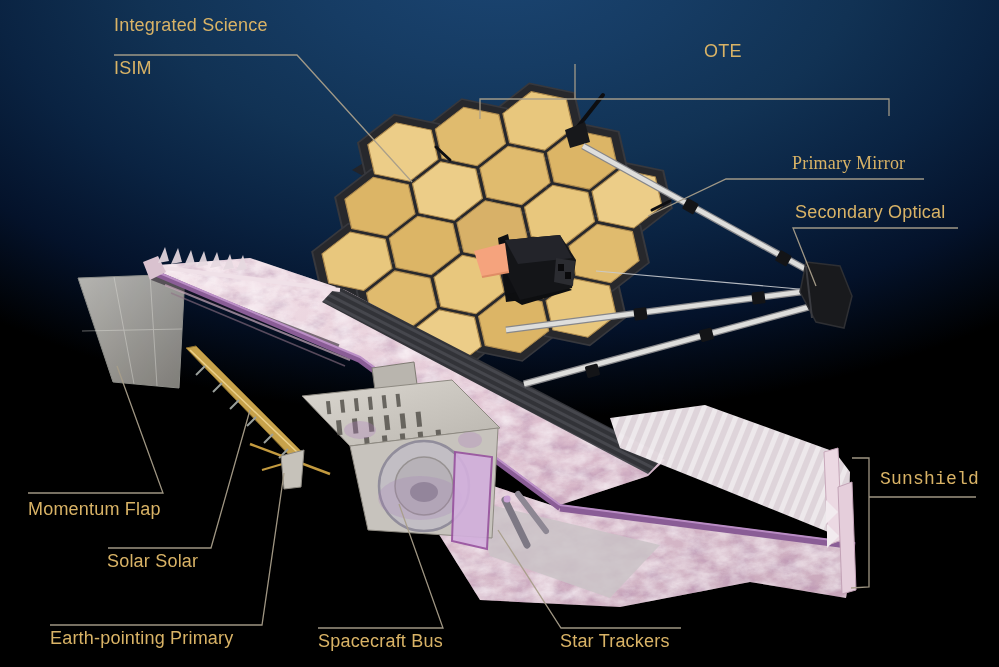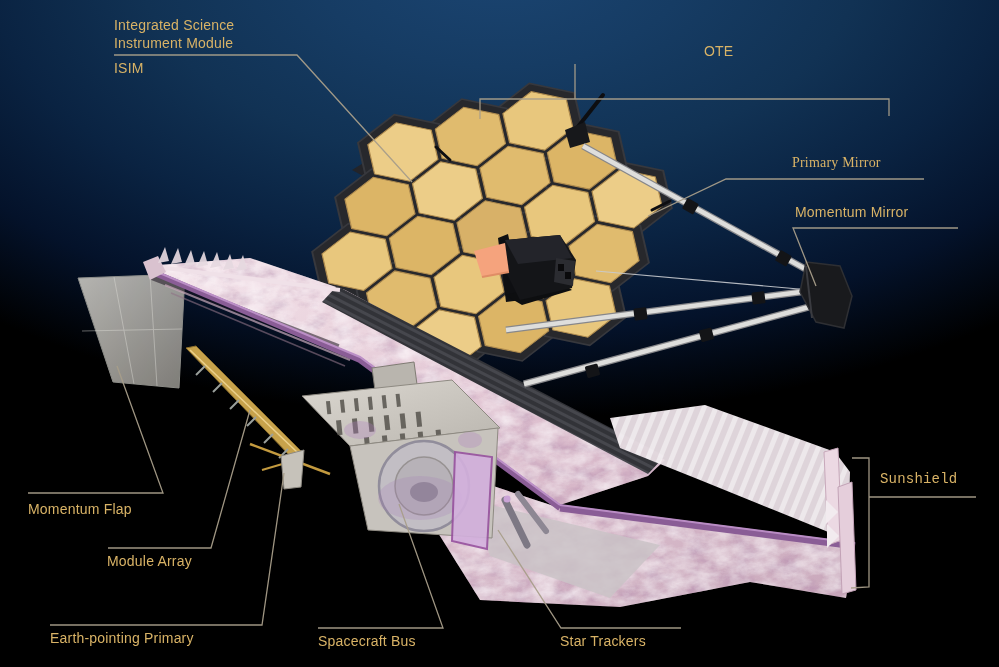--- a/index.html
+++ b/index.html
@@ -4,21 +4,21 @@
 <style>
   html,body{margin:0;padding:0;background:#000;}
   #stage{
     position:relative;width:999px;height:667px;overflow:hidden;
     background:radial-gradient(95% 80% at 50% -6%,
       #1b4572 0%, #163c64 20%, #113254 38%, #0a2342 54%, #04122a 70%, #000 86%), #000;
     font-family:"Liberation Sans", sans-serif;
   }
   #art{position:absolute;left:0;top:0;}
   .lbl{
-    position:absolute;font-size:14px;letter-spacing:.2px;white-space:nowrap;
+    position:absolute;font-size:18px;letter-spacing:.2px;white-space:nowrap;
     color:#d9b366;line-height:18px;
   }
 </style>
 </head>
 <body>
 
 <div id="stage">
 
 <svg id="art" width="999" height="667" viewBox="0 0 999 667">
   <defs>
@@ -269,25 +269,24 @@
     <path d="M976,497 H869 M852,458 L869,458 V587 L851,588"></path>
     <path d="M28,493 H163 L117,366"></path>
     <path d="M108,548 H211 L250,410"></path>
     <path d="M50,625 H262 L284,473"></path>
     <path d="M318,628 H443 L399,504"></path>
     <path d="M681,628 H561 L498,530"></path>
   </g>
 </svg>
 
 <div class="lbl" style="left: 114px; top: 16px; color: rgb(217, 179, 102);">Integrated Science</div>
-<div class="lbl" style="left: 114px; top: 34px; color: rgb(217, 179, 102);">Instrument Module</div>
 <div class="lbl" style="left: 114px; top: 59px; color: rgb(217, 179, 102);">ISIM</div>
 <div class="lbl" style="left: 660px; top: 42px; color: rgb(217, 179, 102); margin-left: 44px;">OTE</div>
 <div class="lbl" style="left: 792px; top: 154px; color: rgb(217, 179, 102); font-family: Liberation Serif, serif;">Primary Mirror</div>
-<div class="lbl" style="left: 795px; top: 203px; color: rgb(217, 179, 102);">Momentum Mirror</div>
+<div class="lbl" style="left: 795px; top: 203px; color: rgb(217, 179, 102);">Secondary Optical</div>
 <div class="lbl" style="left: 880px; top: 470px; color: rgb(217, 179, 102); font-family: Liberation Mono, monospace;">Sunshield</div>
 <div class="lbl" style="left: 28px; top: 500px; color: rgb(217, 179, 102);">Momentum Flap</div>
-<div class="lbl" style="left: 107px; top: 552px; color: rgb(217, 179, 102);">Module Array</div>
+<div class="lbl" style="left: 107px; top: 552px; color: rgb(217, 179, 102);">Solar Solar</div>
 <div class="lbl" style="left: 50px; top: 629px; color: rgb(217, 179, 102);">Earth-pointing Primary</div>
 <div class="lbl" style="left: 318px; top: 632px; color: rgb(217, 179, 102);">Spacecraft Bus</div>
 <div class="lbl" style="left: 560px; top: 632px; color: rgb(217, 179, 102);">Star Trackers</div>
 
 </div>
 
 </body></html>

